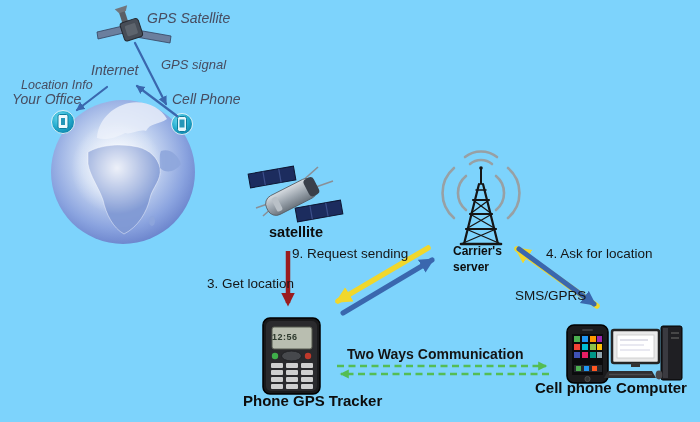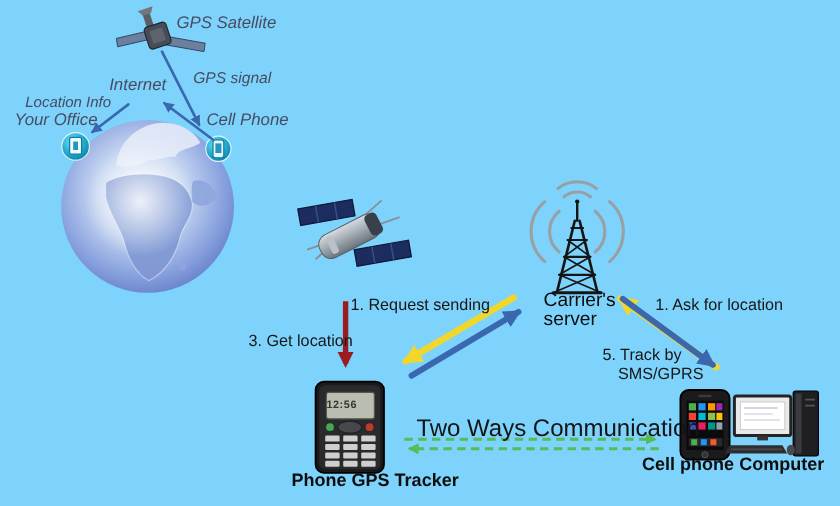--- a/index.html
+++ b/index.html
@@ -4,21 +4,21 @@
 <style>
   html,body{margin:0;padding:0;background:#fff;}
   .canvas{position:relative;width:700px;height:422px;background:#7dd3fc;overflow:hidden;
           font-family:"Liberation Sans",sans-serif;}
   .canvas svg{position:absolute;left:0;top:0;}
   .txt{position:absolute;white-space:nowrap;color:#141414;}
   .italic-lbl{font-style:italic;color:#474c60;font-size:14px;}
   .italic-sm{font-style:italic;color:#474c60;font-size:12.5px;}
   .step{font-size:13.5px;color:#161616;}
   .bold-lbl{font-weight:bold;font-size:15px;color:#0d0d0d;}
-  .bold-md{font-weight:normal;font-size:16px;color:#0d0d0d;line-height:16px;}
+  .bold-md{font-weight:bold;font-size:12px;color:#0d0d0d;line-height:16px;}
   .center{text-align:center;}
   .screen-time{font-size:9px;font-weight:bold;color:#2e3a2e;letter-spacing:.5px;}
 </style>
 </head>
 <body>
 
 <div class="canvas">
 
 <svg width="700" height="422" viewBox="0 0 700 422">
   <defs>
@@ -225,38 +225,38 @@
   </g>
 </svg>
 
 <span class="txt italic-lbl" style="left:147px;top:10px;">GPS Satellite</span>
 <span class="txt italic-lbl" style="left:161px;top:57px;font-size:13px;">GPS signal</span>
 <span class="txt italic-lbl" style="left:91px;top:62px;">Internet</span>
 <span class="txt italic-sm" style="left:21px;top:78px;">Location Info</span>
 <span class="txt italic-lbl" style="left:12px;top:91px;">Your Office</span>
 <span class="txt italic-lbl" style="left:172px;top:91px;">Cell Phone</span>
 
+<span class="txt bold-lbl center" style="left:256px;top:224px;width:80px;font-size:14.5px;">satellite</span>
 
 <div class="txt bold-md" style="left:453px;top:243px;">
   <div>Carrier's</div>
   <div>server</div>
 </div>
 
-<span class="txt step" style="left:546px;top:246px;">1. Ask for location</span>
-<span class="txt step" style="left:292px;top:246px;">1. Request sending</span>
+<span class="txt step" style="left:546px;top:246px;">4. Ask for location</span>
+<span class="txt step" style="left:292px;top:246px;">9. Request sending</span>
 <span class="txt step" style="left:207px;top:276px;text-align:center;">3. Get location</span>
 
 <div class="txt step center" style="left:355px;top:288px;width:140px;line-height:16px;">
 </div>
 <div class="txt step" style="left:502px;top:288px;line-height:16px;">
-  <div>5. Track by</div>
   <div style="padding-left:13px;">SMS/GPRS</div>
 </div>
 
-<span class="txt" style="left:347px;top:346px;font-size:20px;">Two Ways Communication</span>
+<span class="txt" style="left:347px;top:346px;font-size:14px;font-weight:bold;">Two Ways Communication</span>
 
 <span class="txt bold-lbl" style="left:243px;top:392px;">Phone GPS Tracker</span>
 <span class="txt bold-lbl" style="left:535px;top:379px;">Cell phone</span>
 <span class="txt bold-lbl" style="left:616px;top:379px;">Computer</span>
 
 <span class="txt screen-time center" style="left:272px;top:332px;width:24px;">12:56</span>
 
 </div>
 
 </body></html>

